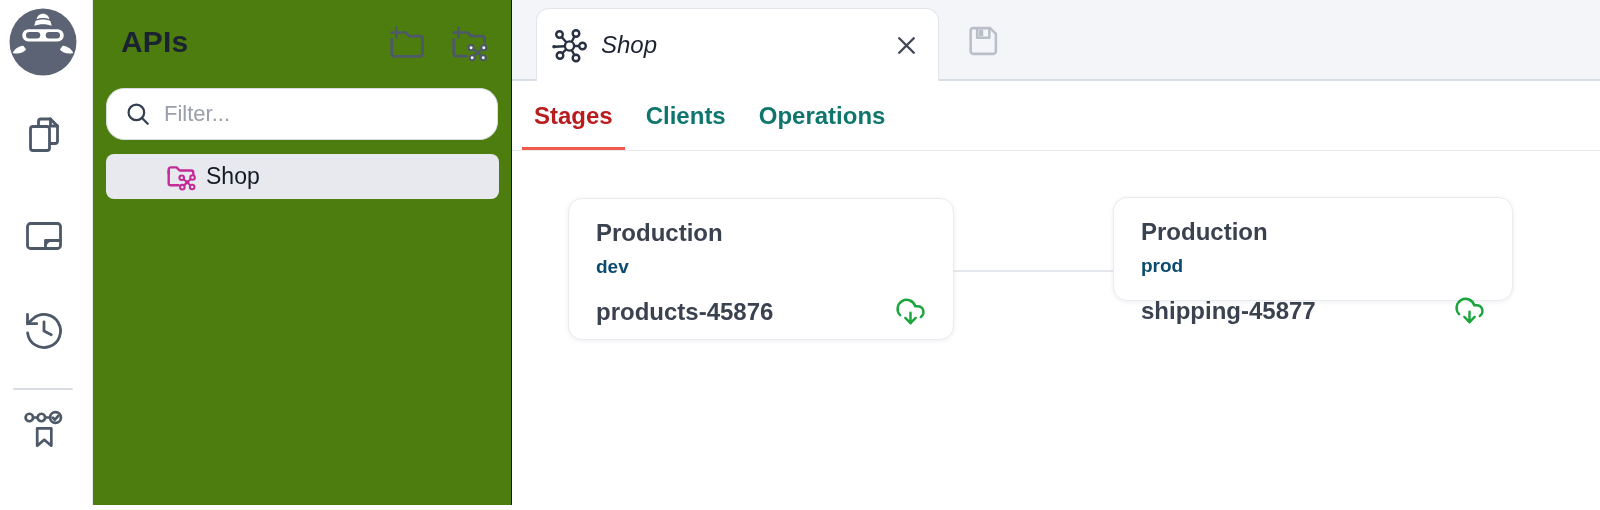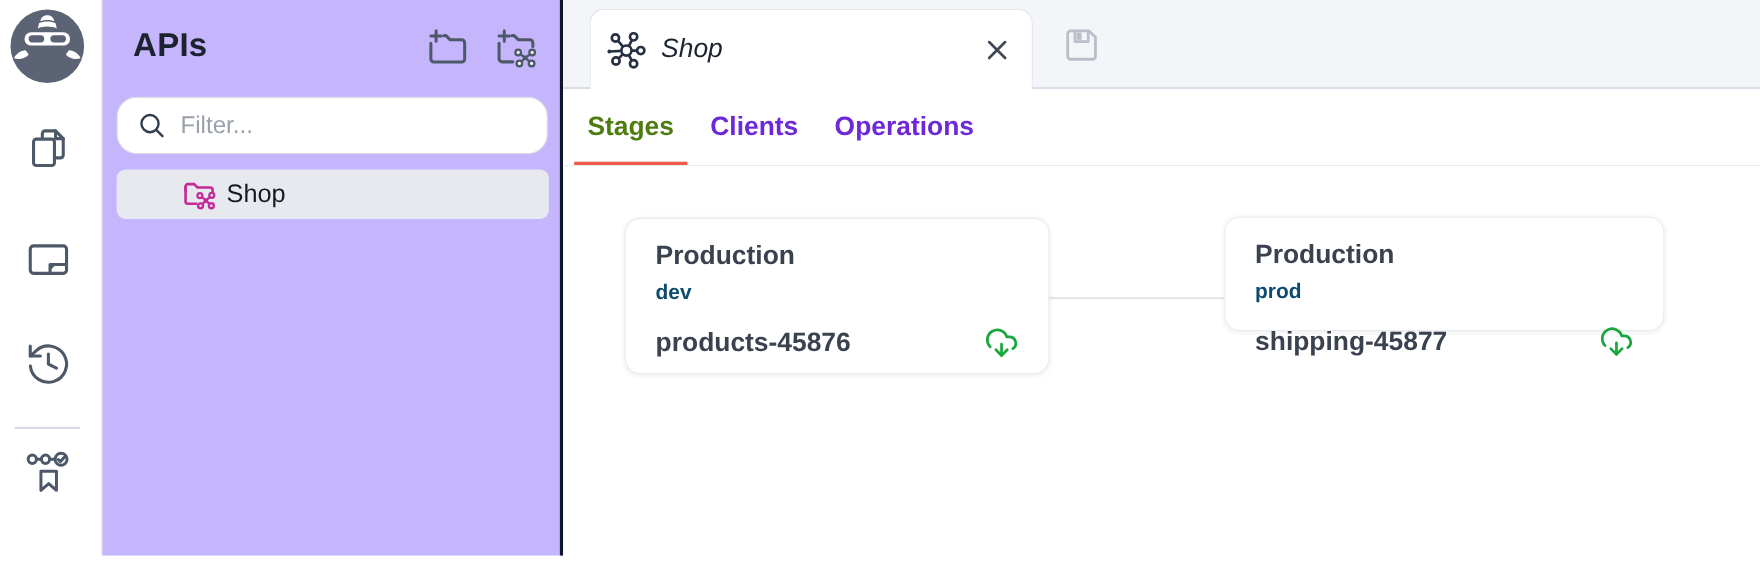--- a/index.html
+++ b/index.html
@@ -30,21 +30,21 @@
   .rail-btn.history { top: 308px; }
   .rail-btn.badge   { top: 406px; }
   .rail-divider {
     position: absolute; left: 13px; top: 388px; width: 60px; height: 2px;
     background: #d9dde3; border-radius: 1px;
   }
 
   
   .sidebar {
     position: absolute; left: 93px; top: 0; width: 419px; height: 505px;
-    background: #c4b5fd; border-right: 3px solid #0f172a;
+    background: #4d7c0f; border-right: 1px solid #0f172a;
   }
   .sidebar-title {
     position: absolute; left: 28px; top: 25px;
     font-size: 30px; font-weight: 700; color: #1b2330; letter-spacing: .2px;
   }
   .sb-icon-btn {
     position: absolute; top: 25px; width: 38px; height: 38px;
     display: flex; align-items: center; justify-content: center;
     color: #4d5868; background: none; border: none; padding: 0; cursor: pointer;
   }
@@ -93,24 +93,24 @@
     color: #b9bec8; background: none; border: none; padding: 0; cursor: pointer;
   }
 
   .subtabs {
     position: absolute; left: 0; top: 81px; right: 0; height: 70px;
     display: flex; align-items: stretch; padding-left: 10px;
     border-bottom: 1px solid #e8eaee; background: #fff;
   }
   .subtab {
     display: flex; align-items: center; padding: 3px 12px 0;
-    margin-right: 9px; font-size: 24px; font-weight: 600; color: #6d28d9;
+    margin-right: 9px; font-size: 24px; font-weight: 600; color: #0f766e;
     border-bottom: 3px solid transparent; cursor: pointer;
   }
-  .subtab.active { color: #4d7c0f; border-bottom-color: #ee5b4c; }
+  .subtab.active { color: #b91c1c; border-bottom-color: #ee5b4c; }
 
   
   .connector {
     position: absolute; left: 441px; top: 270px; width: 162px; height: 2px;
     background: #e4e7ec;
   }
   .stage-card {
     position: absolute; background: #ffffff; border: 1px solid #e9ebf0;
     border-radius: 14px; box-shadow: 0 1px 5px rgba(20,30,50,.07);
     padding: 20px 27px 0; cursor: pointer;

